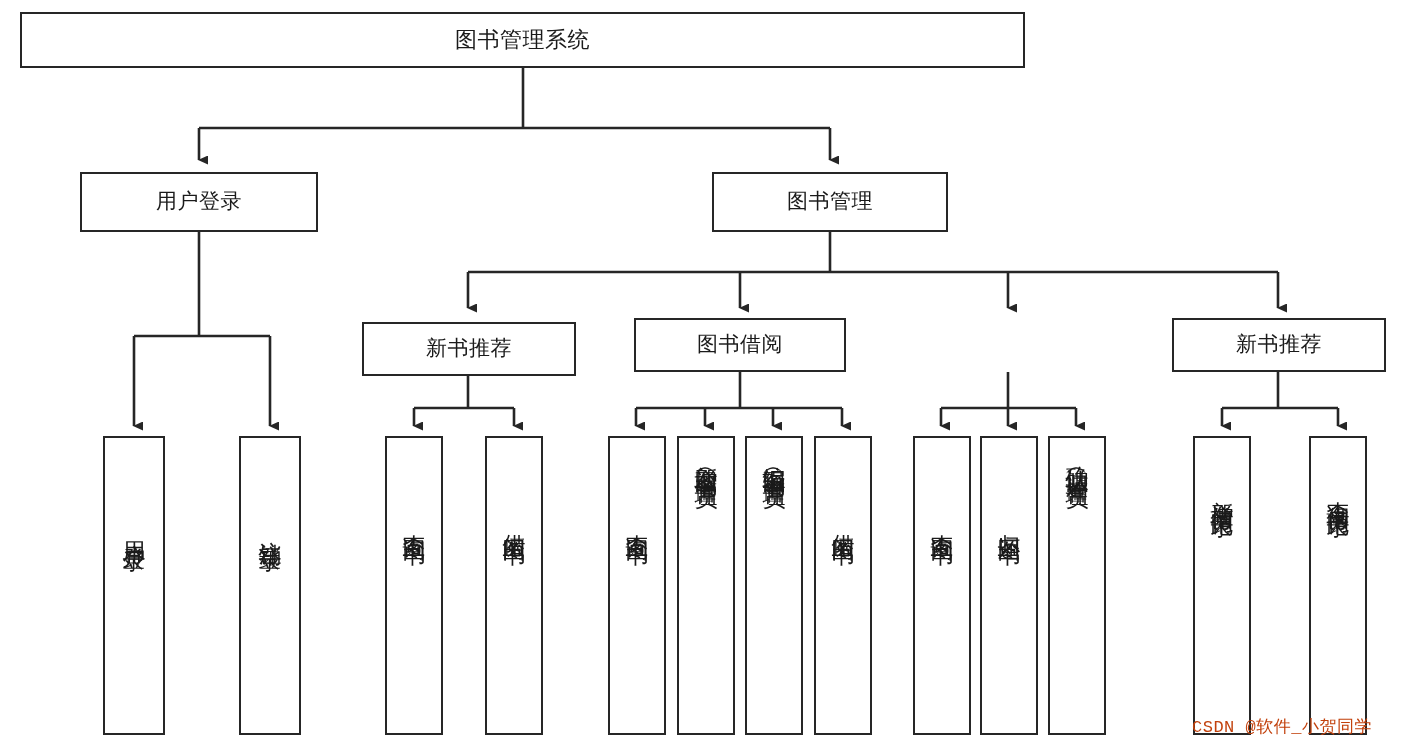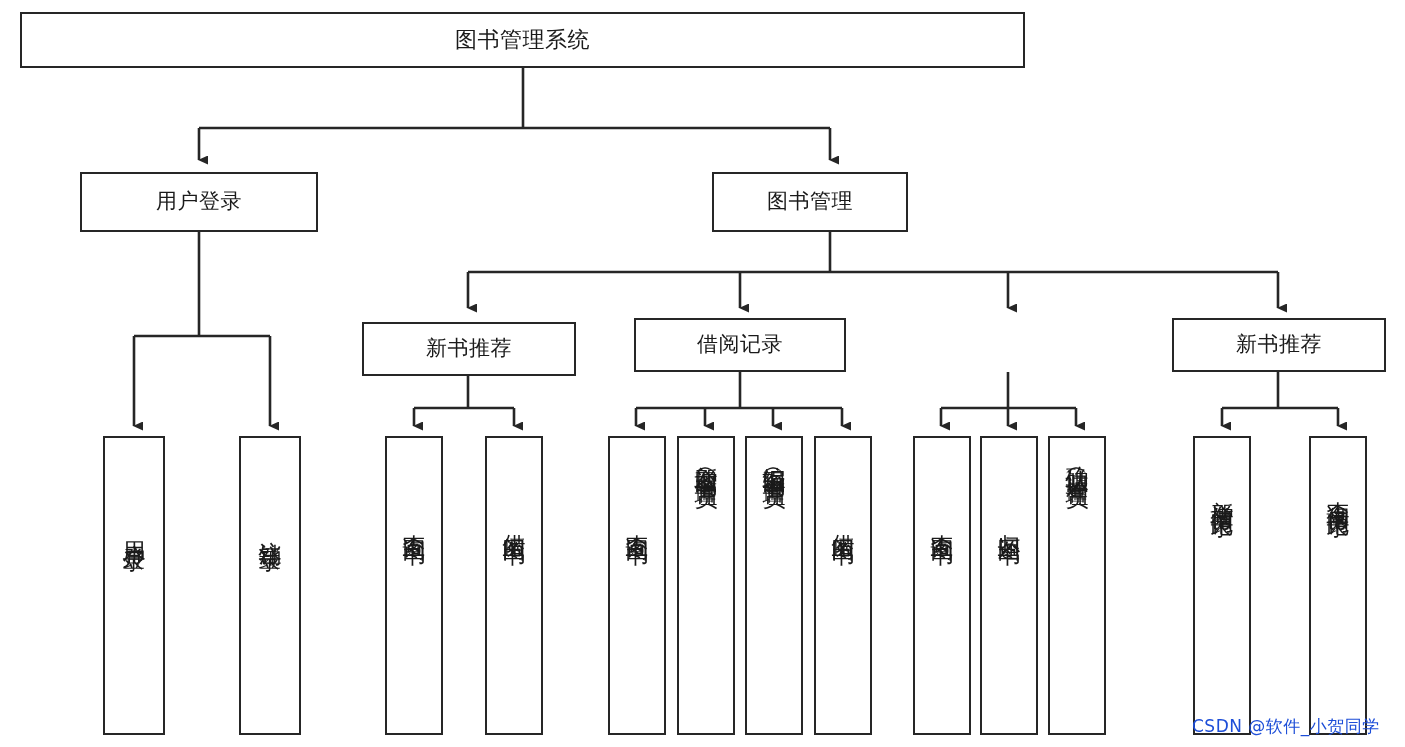--- a/index.html
+++ b/index.html
@@ -61,24 +61,25 @@
     writing-mode: vertical-rl;
     text-orientation: upright;
     font-size: 23px;
     line-height: 1.0;
     letter-spacing: 3px;
     white-space: nowrap;
   }
   .watermark {
     position: absolute;
     font-size: 17px;
-    color: #1d4ed8;
+    color: #c2410c;
     white-space: nowrap;
     z-index: 5;
     letter-spacing: 0.5px;
+    font-family: Liberation Mono, monospace;
   }
 </style>
 </head>
 <body>
 
 <div id="diagram-root">
 
   <svg id="edges-layer" width="1405" height="747" viewBox="0 0 1405 747" xmlns="http://www.w3.org/2000/svg">
     <defs>
       <marker id="arrowhead" markerWidth="9" markerHeight="10" refX="4.5" refY="9" orient="auto" markerUnits="userSpaceOnUse">
@@ -130,30 +131,30 @@
   </svg>
 
   <div class="node horiz root" style="left:20px; top:12px; width:1005px; height:56px;">
     <span class="node-label">图书管理系统</span>
   </div>
 
   <div class="node horiz" style="left:80px; top:172px; width:238px; height:60px;">
     <span class="node-label">用户登录</span>
   </div>
 
-  <div class="node horiz" style="left:712px; top:172px; width:196px; height:60px;">
+  <div class="node horiz" style="left:712px; top:172px; width:236px; height:60px;">
     <span class="node-label">图书管理</span>
   </div>
 
   <div class="node horiz" style="left:362px; top:322px; width:214px; height:54px;">
     <span class="node-label">新书推荐</span>
   </div>
 
   <div class="node horiz" style="left:634px; top:318px; width:212px; height:54px;">
-    <span class="node-label">借阅记录</span>
+    <span class="node-label">图书借阅</span>
   </div>
 
 
   <div class="node horiz" style="left:1172px; top:318px; width:214px; height:54px;">
     <span class="node-label">新书推荐</span>
   </div>
 
   <div class="node vert" style="left:103px; top:436px; width:62px; height:299px; padding-top:85px;">
     <span class="node-label">用户登录</span>
   </div>

